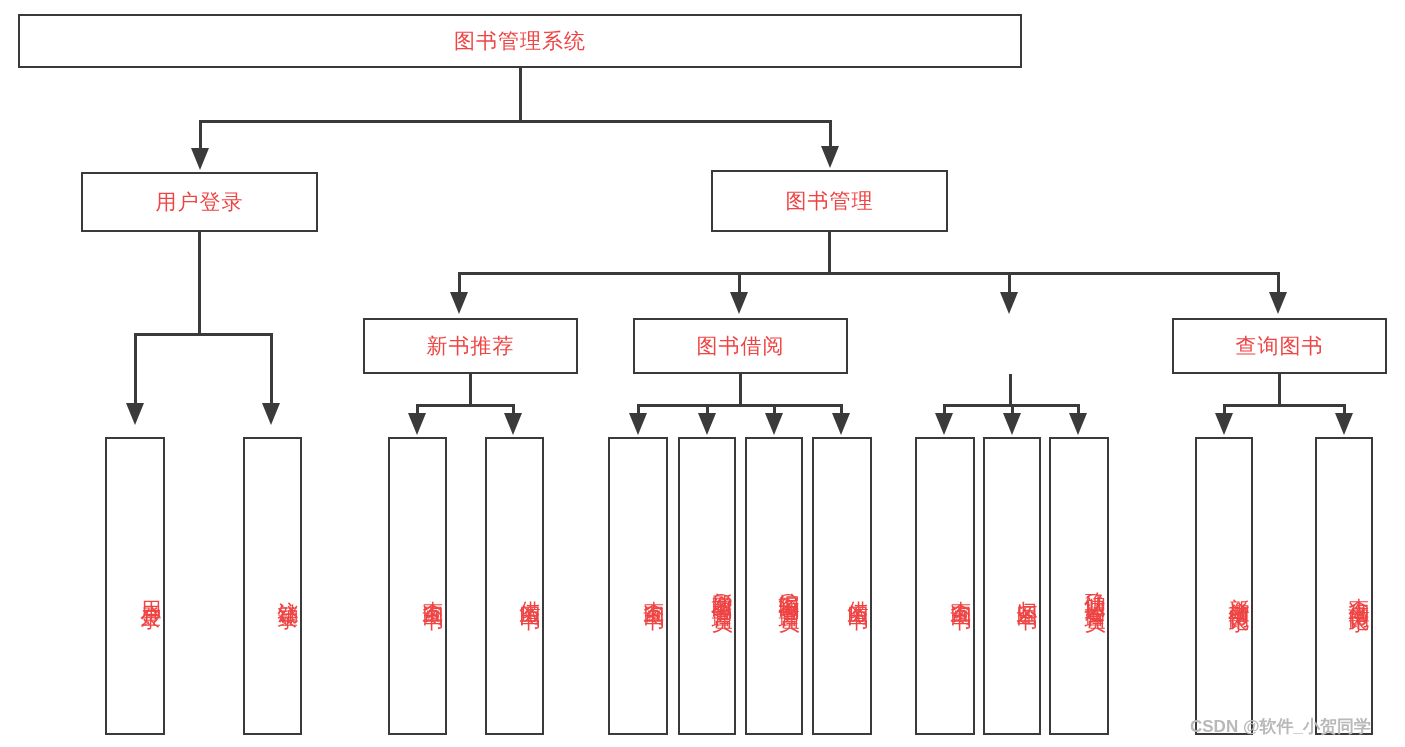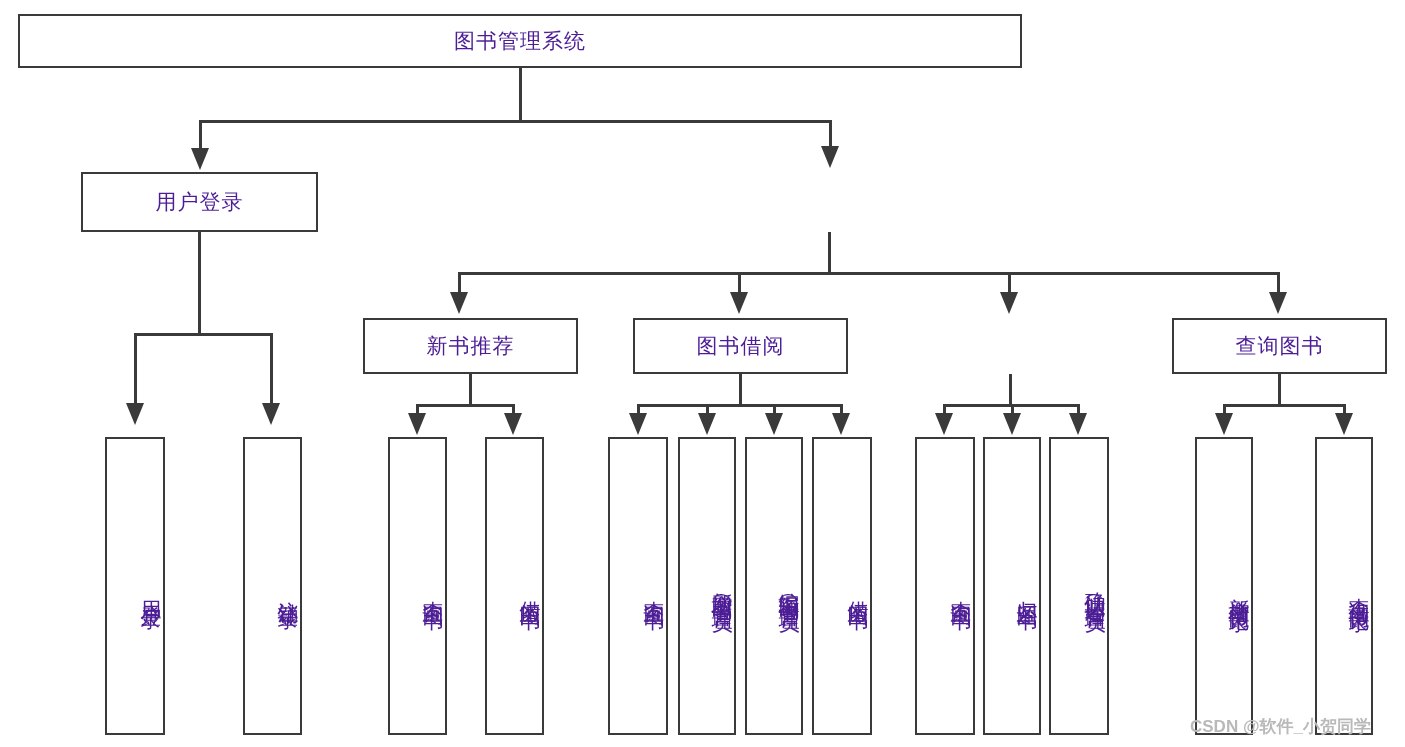--- a/index.html
+++ b/index.html
@@ -18,21 +18,21 @@
     overflow: hidden;
   }
   .node {
     position: absolute;
     box-sizing: border-box;
     border: 2px solid #3a3a3a;
     background: #ffffff;
     display: flex;
     align-items: center;
     justify-content: center;
-    color: #4c1d95;
+    color: #ef4444;
     line-height: 1.15;
     text-align: center;
   }
   .node.horiz {
     font-size: 21px;
     letter-spacing: 1px;
   }
   .node.vert {
     font-size: 21px;
     writing-mode: vertical-rl;
@@ -82,20 +82,23 @@
 
   <div class="conn v" style="left:519px; top:68px; height:54px;"></div>
   <div class="conn h" style="left:199px; top:120px; width:633px;"></div>
   <div class="conn v" style="left:199px; top:120px; height:30px;"></div>
   <div class="arrow" style="left:191px; top:148px;"></div>
   <div class="conn v" style="left:829px; top:120px; height:28px;"></div>
   <div class="arrow" style="left:821px; top:146px;"></div>
 
   <div class="node horiz" style="left:81px; top:172px; width:237px; height:60px;">
     <span class="node-label">用户登录</span>
+  </div>
+  <div class="node horiz" style="left:711px; top:170px; width:237px; height:62px;">
+    <span class="node-label">图书管理</span>
   </div>
 
   <div class="conn v" style="left:198px; top:232px; height:104px;"></div>
   <div class="conn h" style="left:134px; top:333px; width:138px;"></div>
   <div class="conn v" style="left:134px; top:333px; height:72px;"></div>
   <div class="arrow" style="left:126px; top:403px;"></div>
   <div class="conn v" style="left:270px; top:333px; height:72px;"></div>
   <div class="arrow" style="left:262px; top:403px;"></div>
 
   <div class="conn v" style="left:828px; top:232px; height:42px;"></div>

